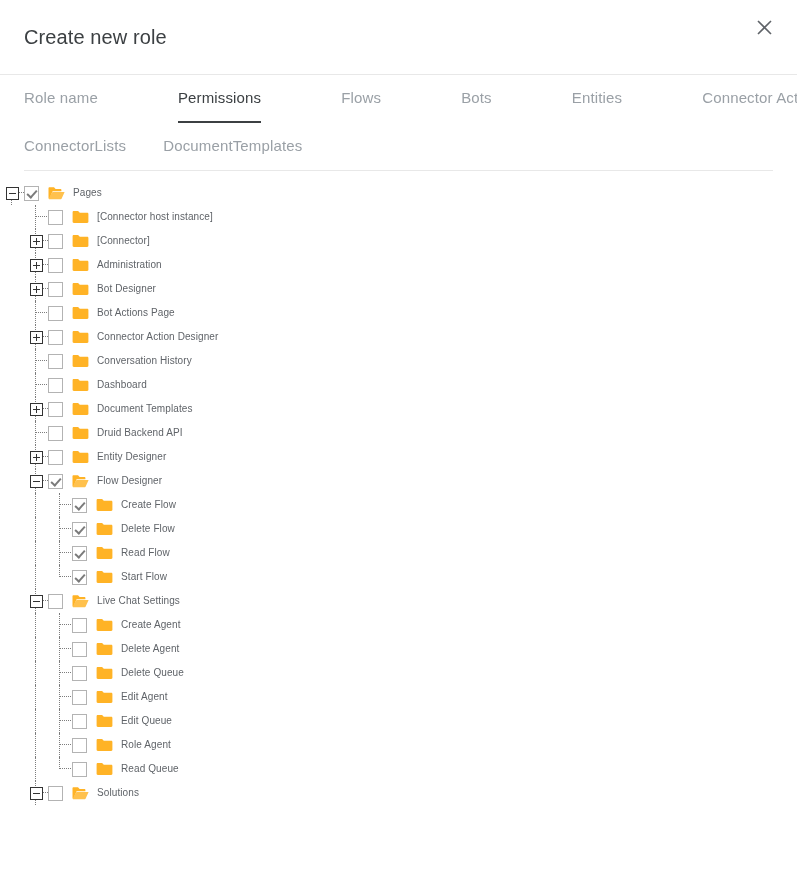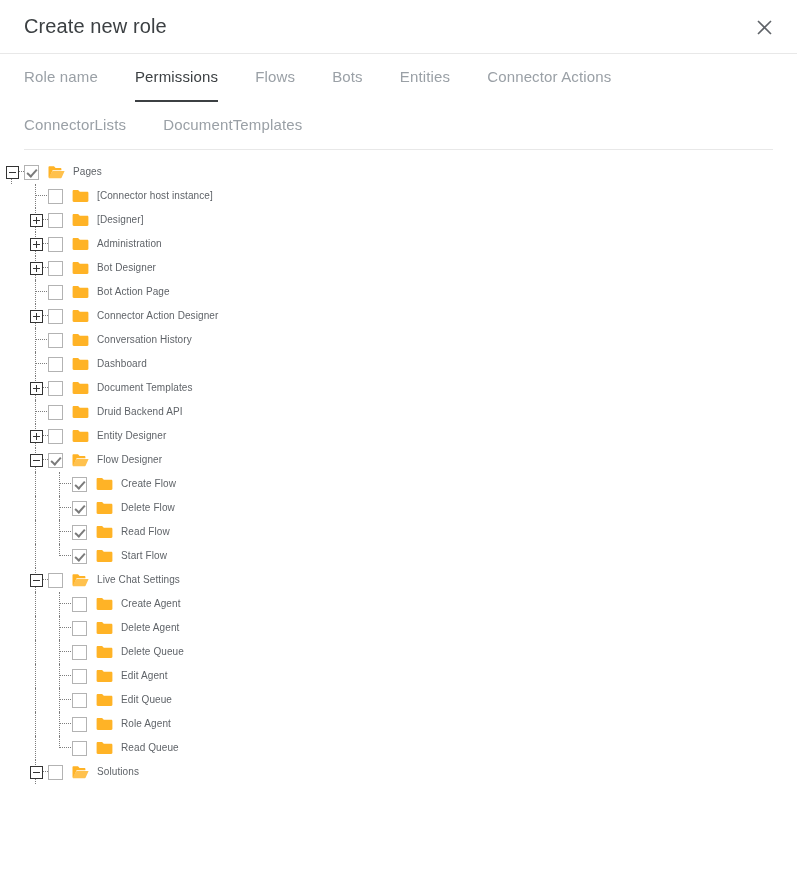--- a/index.html
+++ b/index.html
@@ -16,21 +16,21 @@
   .dialog {
     width: 797px;
     height: 889px;
     background: #ffffff;
     position: relative;
     overflow: hidden;
   }
 
   
   .dialog-header {
-    height: 54px;
+    height: 75px;
     border-bottom: 1px solid #e8e8e8;
     display: flex;
     align-items: center;
     padding: 0 24px;
     position: relative;
   }
   .dialog-title {
     font-size: 20px;
     color: #3c4043;
     font-weight: 400;
@@ -53,21 +53,21 @@
 
   
   .tabs-wrap {
     padding: 0 24px;
   }
   .tab-row {
     display: flex;
     align-items: flex-start;
     flex-wrap: nowrap;
   }
-  .tab-row.row1 { height: 48px; padding-top: 14px; }
+  .tab-row.row1 { height: 48px; padding-top: 14px; gap: 43px; }
   .tab-row.row2 { height: 47px; padding-top: 14px; text-align: right; }
   .tab {
     position: relative;
     font-size: 15px;
     color: #9aa0a6;
     cursor: pointer;
     padding: 0 0 12px 0;
     margin-right: 37px;
     white-space: nowrap;
     letter-spacing: .15px;
@@ -298,21 +298,21 @@
           <span class="stub-bot"></span>
           <span class="stub-right"></span>
           <span class="expander plus"></span>
         </div>
         <div class="checkbox"></div>
         <div class="folder">
           <svg width="17" height="14" viewBox="0 0 17 14">
             <path d="M0.6 2.2 C0.6 1.5 1.1 1.0 1.8 1.0 H6.1 L7.8 2.8 H15.2 C15.9 2.8 16.4 3.3 16.4 4.0 V11.8 C16.4 12.5 15.9 13.0 15.2 13.0 H1.8 C1.1 13.0 0.6 12.5 0.6 11.8 Z" fill="#FFB326"></path>
           </svg>
         </div>
-        <span class="node-label">[Designer]</span>
+        <span class="node-label">[Connector]</span>
       </div>
       <div class="tree-row">
         <div class="slot"></div>
         <div class="slot node">
           <span class="stub-top"></span>
           <span class="stub-bot"></span>
           <span class="stub-right"></span>
           <span class="expander plus"></span>
         </div>
         <div class="checkbox"></div>
@@ -341,21 +341,21 @@
       </div>
       <div class="tree-row">
         <div class="slot"></div>
         <div class="slot elbow cont"></div>
         <div class="checkbox"></div>
         <div class="folder">
           <svg width="17" height="14" viewBox="0 0 17 14">
             <path d="M0.6 2.2 C0.6 1.5 1.1 1.0 1.8 1.0 H6.1 L7.8 2.8 H15.2 C15.9 2.8 16.4 3.3 16.4 4.0 V11.8 C16.4 12.5 15.9 13.0 15.2 13.0 H1.8 C1.1 13.0 0.6 12.5 0.6 11.8 Z" fill="#FFB326"></path>
           </svg>
         </div>
-        <span class="node-label">Bot Action Page</span>
+        <span class="node-label">Bot Actions Page</span>
       </div>
       <div class="tree-row">
         <div class="slot"></div>
         <div class="slot node">
           <span class="stub-top"></span>
           <span class="stub-bot"></span>
           <span class="stub-right"></span>
           <span class="expander plus"></span>
         </div>
         <div class="checkbox"></div>

